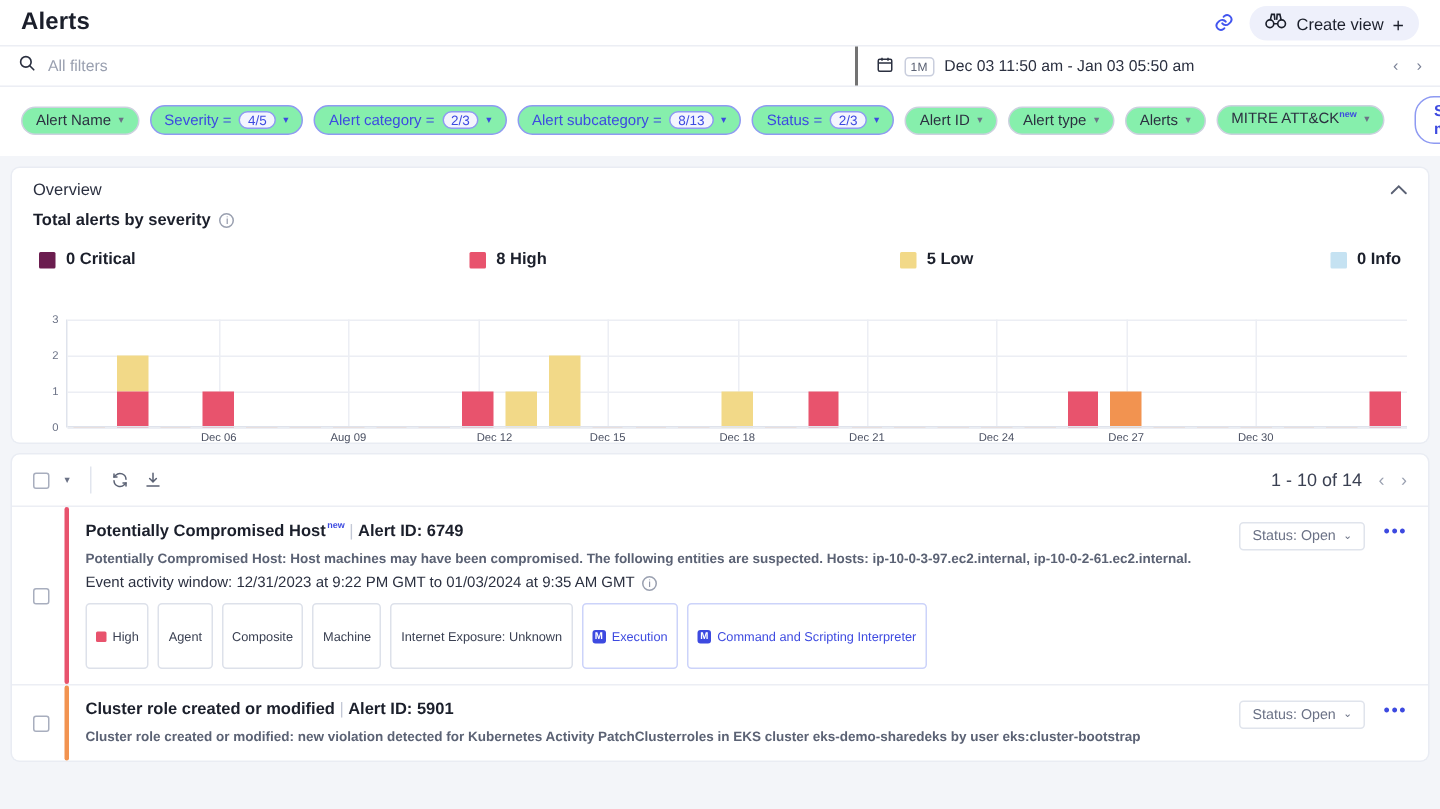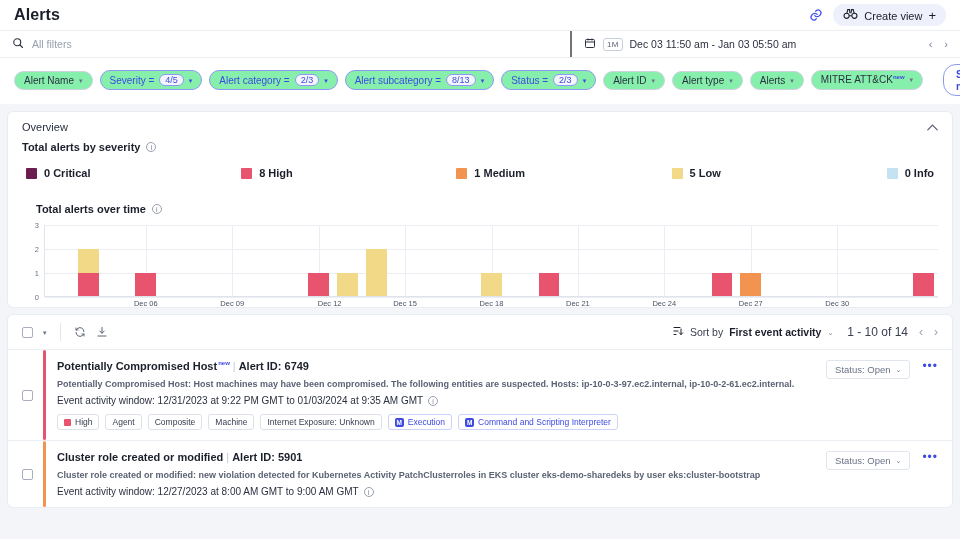--- a/index.html
+++ b/index.html
@@ -158,21 +158,21 @@
   .alert-title { font-size: 11px; font-weight: 700; color: #1b1f2b; }
   .alert-title .sup-new {
     font-size: 6px; vertical-align: super; color: #3d4ae0; font-weight: 700; margin-left: 1px;
   }
   .alert-title .sep { color: #c3c8d6; font-weight: 400; margin: 0 3px; }
   .alert-desc { font-size: 9px; color: #5b6274; margin-top: 6px; line-height: 1.35; font-weight: bold; }
   .alert-window { font-size: 10px; color: #2b3040; margin-top: 5px; display: flex; align-items: center; gap: 5px; }
   .tags { display: flex; gap: 6px; margin-top: 8px; flex-wrap: wrap; }
   .tag {
     display: inline-flex; align-items: center; gap: 4px;
-    border: 1px solid #dde1ea; border-radius: 3px; padding: 2px 6px;
+    border: 1px solid #dde1ea; border-radius: 3px; padding: 16px 6px;
     font-size: 8.5px; color: #3a4052; background: #fff; cursor: pointer;
   }
   .tag.mitre { color: #3d4ae0; border-color: #ccd3fa; }
   .tag .dot { width: 7px; height: 7px; border-radius: 1px; flex: none; }
   .mitre-badge {
     width: 9px; height: 9px; border-radius: 2px; background: #3d4ae0;
     color: #fff; font-size: 6.5px; line-height: 9px; text-align: center;
     font-weight: 700; flex: none;
   }
   .row-right { display: flex; align-items: flex-start; gap: 12px; padding: 10px 0 0 8px; }
@@ -301,51 +301,43 @@
     <div class="severity-legend" id="severity-legend">
         <div class="sev-item">
           <span class="swatch" style="background: rgb(107, 29, 79);"></span>
           <span>0 Critical</span>
         </div>
         <div class="sev-item">
           <span class="swatch" style="background: rgb(232, 83, 109);"></span>
           <span>8 High</span>
         </div>
         <div class="sev-item">
-          <span class="swatch" style="background: rgb(242, 147, 80);"></span>
-          <span>1 Medium</span>
-        </div>
-        <div class="sev-item">
           <span class="swatch" style="background: rgb(242, 217, 136);"></span>
           <span>5 Low</span>
         </div>
         <div class="sev-item last">
           <span class="swatch" style="background: rgb(197, 226, 242);"></span>
           <span>0 Info</span>
         </div>
       </div>
 
     <div class="chart-wrap">
-      <div class="section-label">
-        <span>Total alerts over time</span>
-        <i class="info-i">i</i>
-      </div>
       <div class="chart" id="chart">
           <div class="grid-h" style="top: 72px;"></div>
           <div class="ylab" style="top: 72px;">0</div>
           <div class="grid-h" style="top: 48px;"></div>
           <div class="ylab" style="top: 48px;">1</div>
           <div class="grid-h" style="top: 24px;"></div>
           <div class="ylab" style="top: 24px;">2</div>
           <div class="grid-h" style="top: 0px;"></div>
           <div class="ylab" style="top: 0px;">3</div>
           <div class="grid-v" style="left: 11.2903%;"></div>
           <div class="xlab" style="left: 11.2903%;">Dec 06</div>
           <div class="grid-v" style="left: 20.9677%;"></div>
-          <div class="xlab" style="left: 20.9677%;">Dec 09</div>
+          <div class="xlab" style="left: 20.9677%;">Aug 09</div>
           <div class="grid-v" style="left: 30.6452%;"></div>
           <div class="xlab" style="left: 30.6452%; margin-left: 11px;">Dec 12</div>
           <div class="grid-v" style="left: 40.3226%;"></div>
           <div class="xlab" style="left: 40.3226%;">Dec 15</div>
           <div class="grid-v" style="left: 50%;"></div>
           <div class="xlab" style="left: 50%;">Dec 18</div>
           <div class="grid-v" style="left: 59.6774%;"></div>
           <div class="xlab" style="left: 59.6774%;">Dec 21</div>
           <div class="grid-v" style="left: 69.3548%;"></div>
           <div class="xlab" style="left: 69.3548%;">Dec 24</div>
@@ -422,31 +414,20 @@
           <path d="M4 13a8 8 0 0 0 13.7 5.3L20 16"></path>
             <path d="M20 20v-4h-4"></path>
         </svg>
       </span>
       <span class="icon-btn">
         <svg width="12" height="12" viewBox="0 0 24 24" fill="none" stroke="currentColor" stroke-width="2" stroke-linecap="round">
           <path d="M12 3v11M7.5 10L12 14.5 16.5 10M4 20h16"></path>
         </svg>
       </span>
       <div class="toolbar-right">
-        <div class="sort-ctl">
-          <span>
-            <svg width="12" height="12" viewBox="0 0 24 24" fill="none" stroke="#1b1f2b" stroke-width="2" stroke-linecap="round">
-              <path d="M4 5h12M4 12h8M4 19h4"></path>
-                <path d="M18 8v11M14.5 15.5L18 19l3.5-3.5"></path>
-            </svg>
-          </span>
-          <span>Sort by</span>
-          <span class="sort-val">First event activity</span>
-          <span class="caret">⌄</span>
-        </div>
         <div class="pager">
           <span>1 - 10 of 14</span>
           <span class="arw">‹</span>
           <span class="arw">›</span>
         </div>
       </div>
     </div>
     <div id="alert-rows">
         <div class="alert-row">
           <div class="row-cb-cell">
@@ -496,24 +477,20 @@
           </div>
         </div>
         <div class="alert-row">
           <div class="row-cb-cell">
             <span class="cb"></span>
           </div>
           <div class="sev-bar" style="background: rgb(242, 147, 80);"></div>
           <div class="row-body">
             <div class="alert-title"><span>Cluster role created or modified</span><span class="sep">|</span><span>Alert ID: 5901</span></div>
             <div class="alert-desc">Cluster role created or modified: new violation detected for Kubernetes Activity PatchClusterroles in EKS cluster eks-demo-sharedeks by user eks:cluster-bootstrap</div>
-            <div class="alert-window">
-              <span>Event activity window: 12/27/2023 at 8:00 AM GMT to 9:00 AM GMT</span>
-              <i class="info-i">i</i>
-            </div>
           </div>
           <div class="row-right">
             <span class="status-pill">
               <span>Status: Open</span>
               <span class="caret">⌄</span>
             </span>
             <span class="dots">•••</span>
           </div>
         </div>
       </div>

